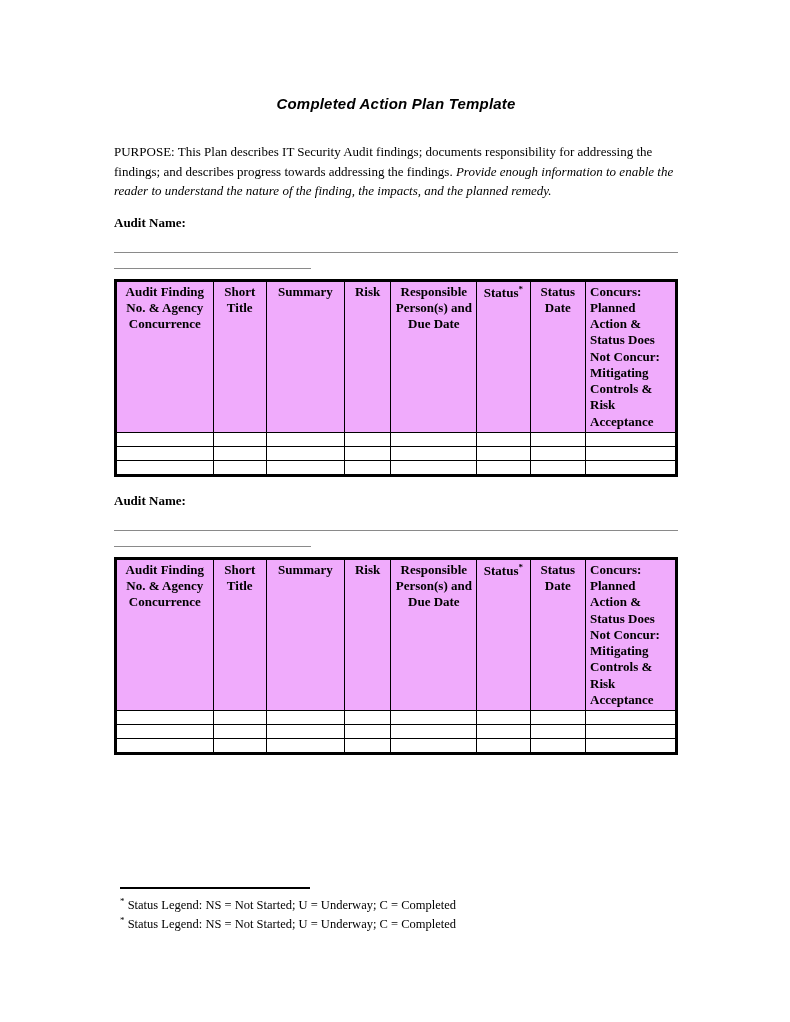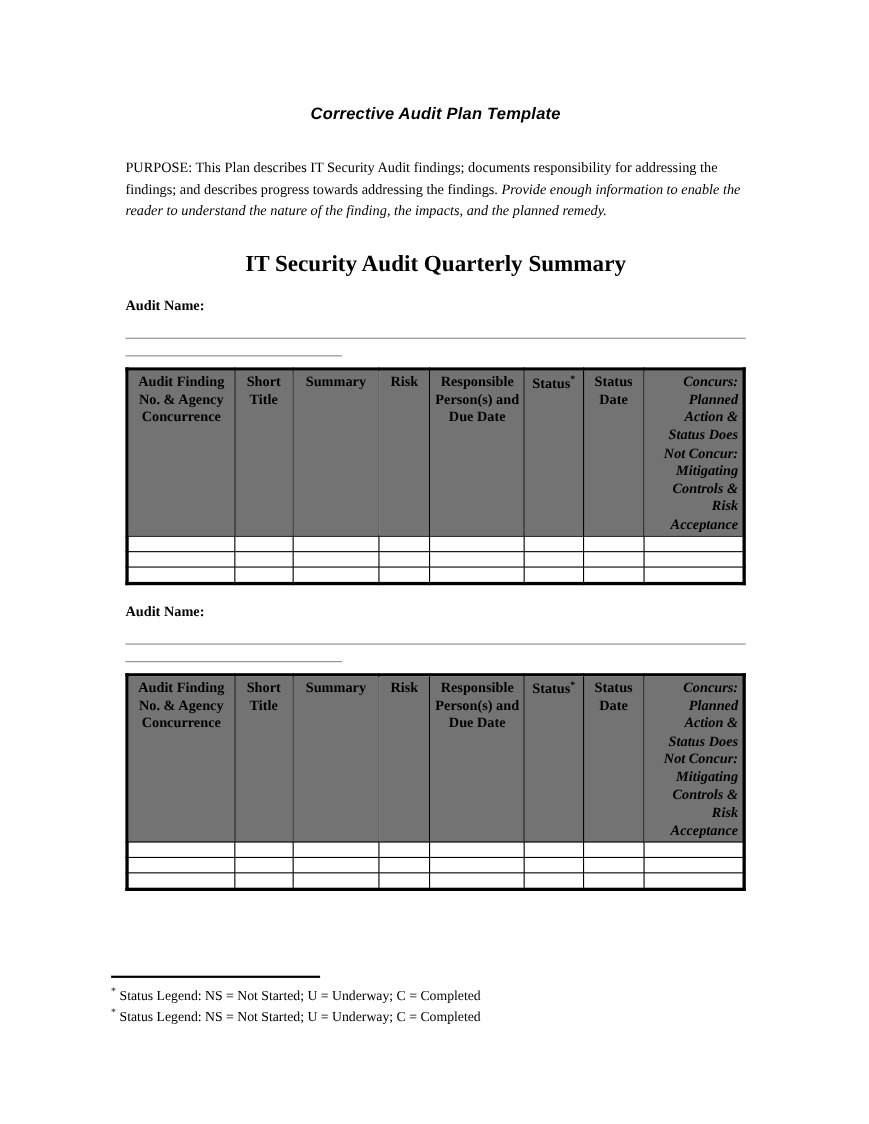--- a/index.html
+++ b/index.html
@@ -68,70 +68,68 @@
   }
   table.cap-table th,
   table.cap-table td {
     border: 1px solid #000;
     font-size: 13px;
     padding: 2px 4px;
     vertical-align: top;
     overflow: hidden;
   }
   table.cap-table th {
-    background: #737373;
+    background: #f0abfc;
     font-weight: bold;
     text-align: center;
     line-height: 1.25;
   }
   table.cap-table th.left {
-    text-align: right;
-    font-style: italic;
+    text-align: left;
   }
   table.cap-table td.empty-cell {
     height: 13px;
     background: #fff;
     padding: 0 4px;
   }
   .col-finding { width: 17.4%; }
   .col-short   { width: 9.5%; }
   .col-summary { width: 13.9%; }
   .col-risk    { width: 8.3%; }
   .col-resp    { width: 15.3%; }
   .col-status  { width: 9.5%; }
   .col-sdate   { width: 9.9%; }
   .col-concurs { width: 16.2%; }
   .footnote-block {
     position: absolute;
-    left: 101px;
+    left: 120px;
     bottom: 88px;
     width: 564px;
   }
   .footnote-divider {
     width: 190px;
     border-top: 2px solid #000;
     margin-bottom: 6px;
   }
   .footnote {
     font-size: 12.5px;
     line-height: 1.4;
     margin: 0;
   }
   sup { font-size: 9px; }
 </style>
 </head>
 <body>
 
 <div class="page">
 
-  <h1 class="doc-title">Corrective Audit Plan  Template</h1>
+  <h1 class="doc-title">Completed Action Plan  Template</h1>
 
   <p class="purpose"><span class="purpose-label">PURPOSE:</span><span> This Plan describes IT Security Audit findings; documents responsibility for addressing the findings; and describes progress towards addressing the findings. </span><span class="purpose-italic">Provide enough information to enable the reader to understand the nature of the finding, the impacts, and the planned remedy.</span></p>
 
-  <h2 class="summary-heading">IT Security Audit Quarterly Summary</h2>
 
   <div>
     <div class="audit-name">Audit Name:</div>
     <div class="fill-line long"></div>
     <div class="fill-line short"></div>
 
     <table class="cap-table">
       <colgroup>
         <col class="col-finding">
           <col class="col-short">

